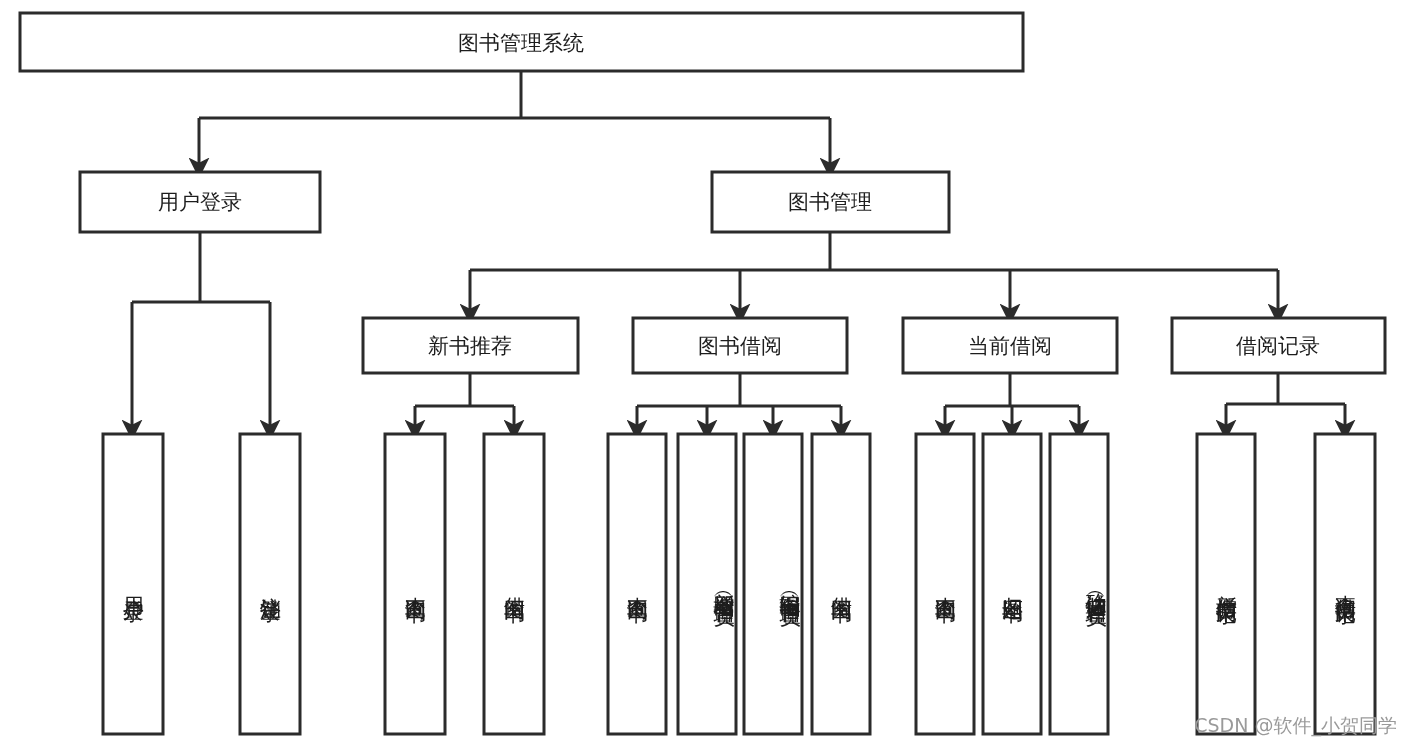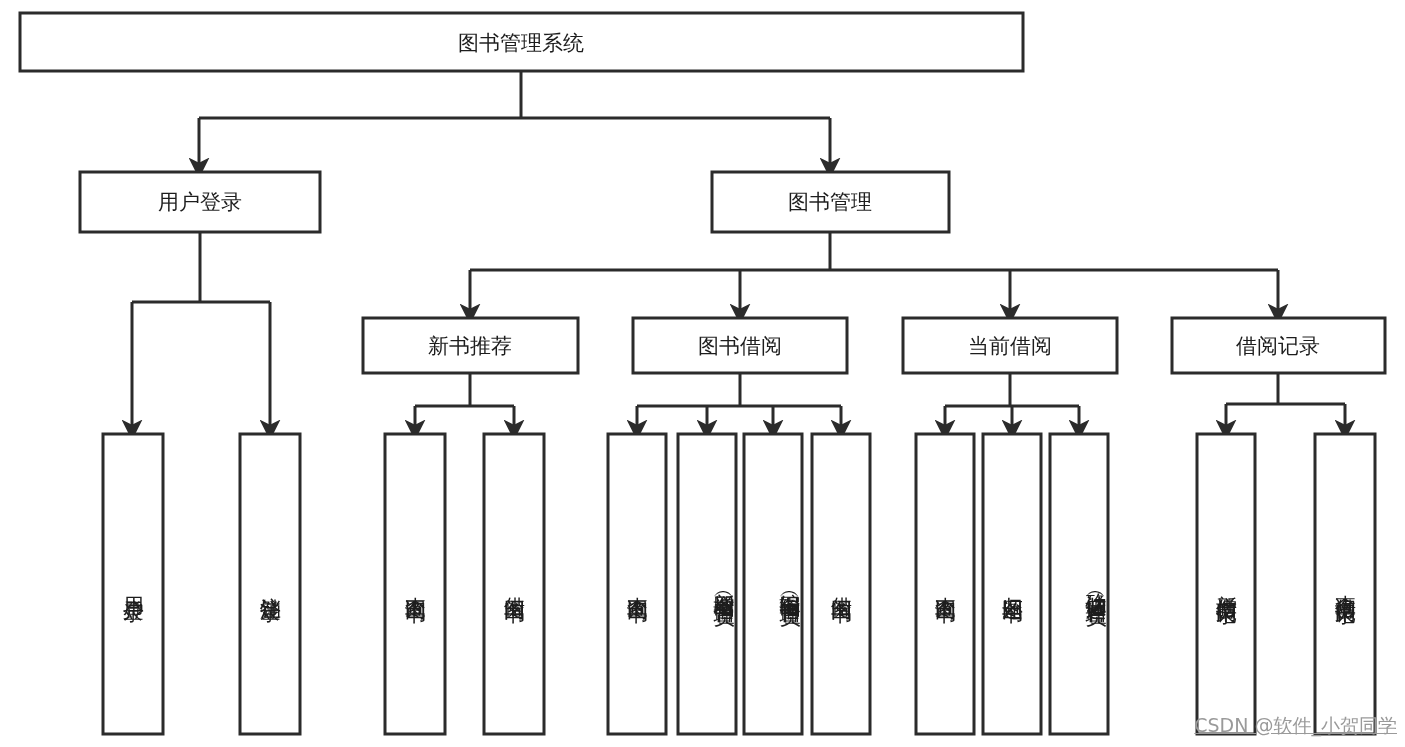--- a/index.html
+++ b/index.html
@@ -59,21 +59,20 @@
     pointer-events: none;
   }
   .watermark {
     position: absolute;
     right: 8px;
     bottom: 8px;
     font-family: "DejaVu Sans", "Liberation Sans", sans-serif;
     font-size: 19px;
     color: #9a9a9a;
     white-space: nowrap;
-    text-decoration: underline;
   }
 </style>
 </head>
 <body>
 
 <div id="page">
 
   <svg id="diagram" viewBox="0 0 1405 747">
     <defs>
       <marker id="arrow" viewBox="0 0 12 12" refX="6" refY="6" markerWidth="7" markerHeight="7" orient="auto-start-reverse">

